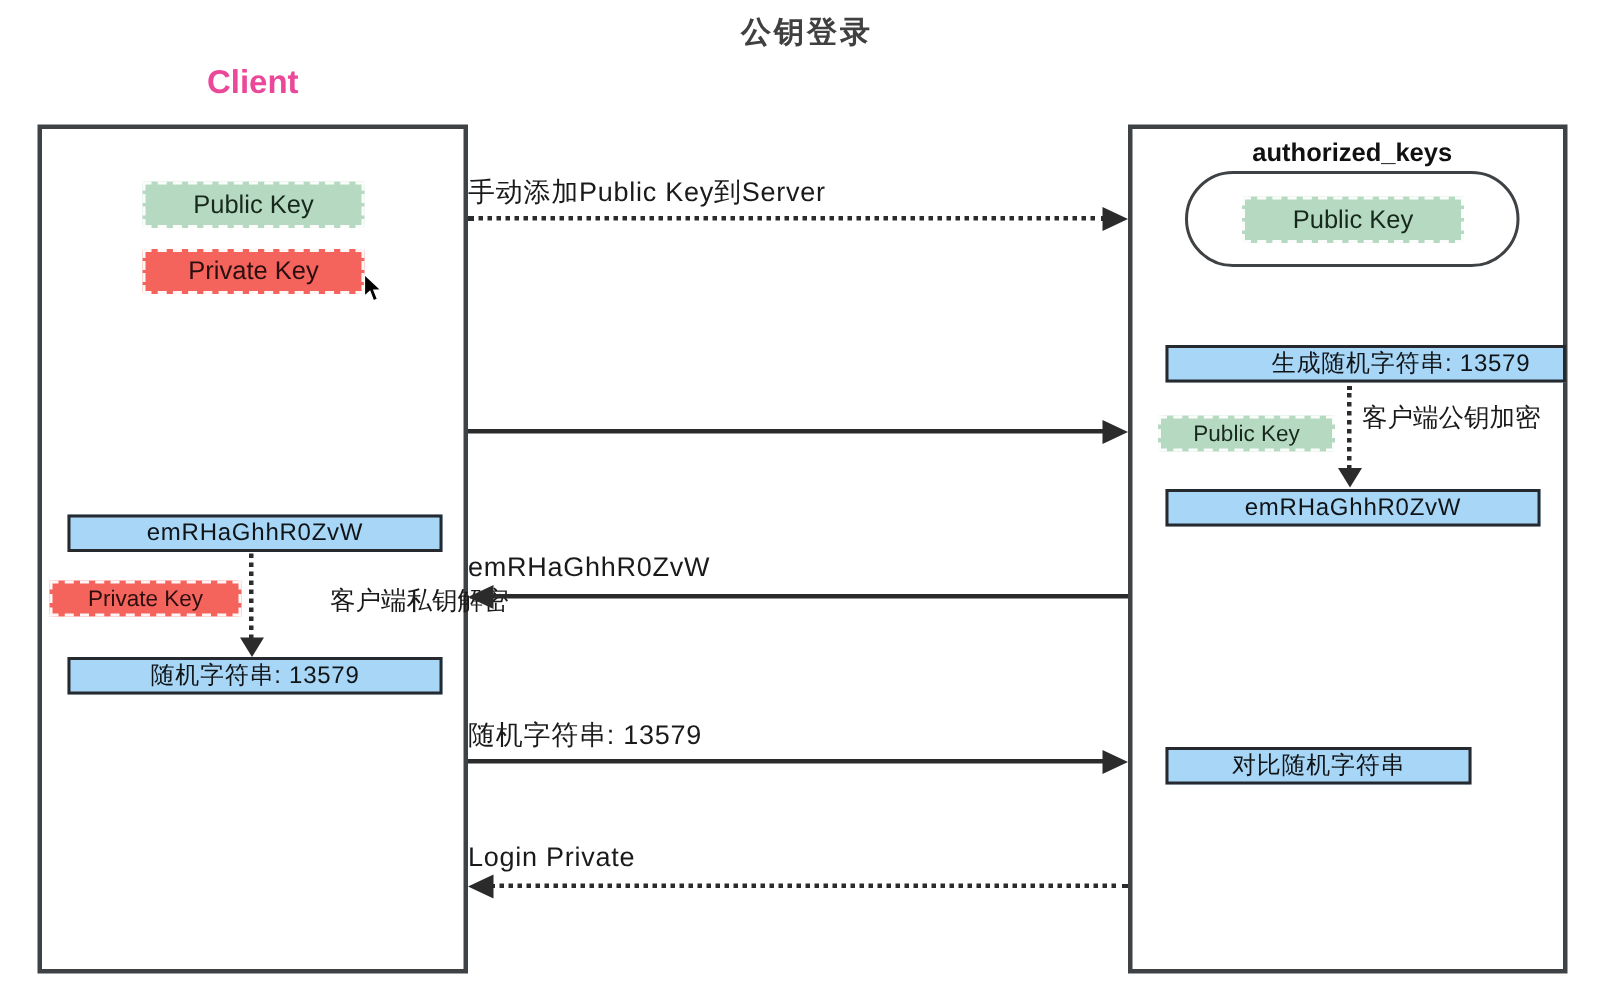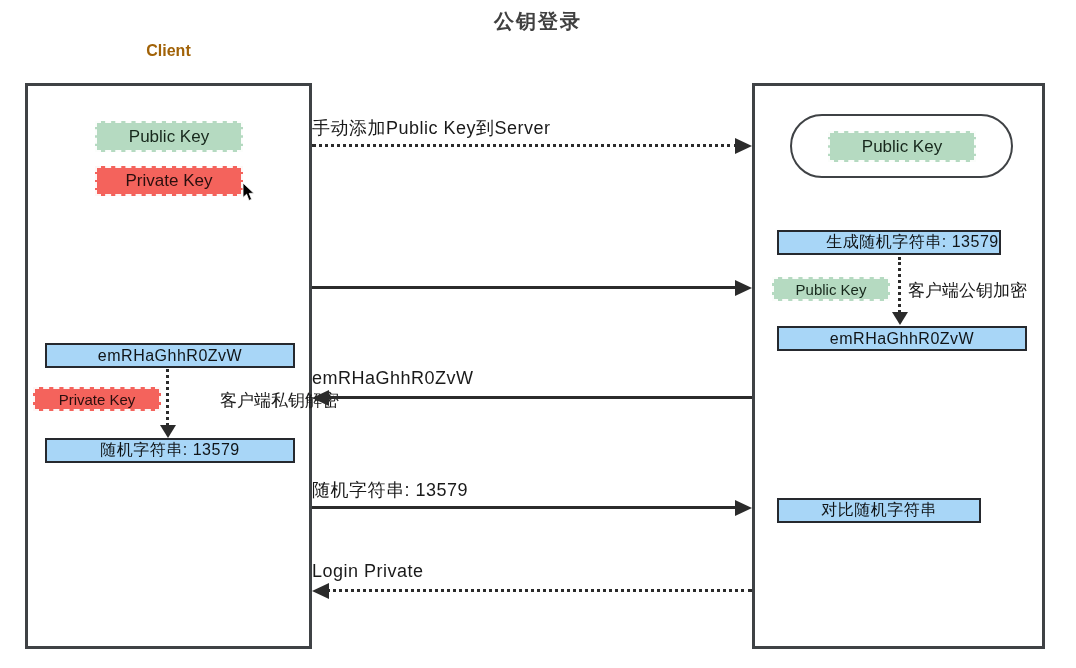--- a/index.html
+++ b/index.html
@@ -15,21 +15,21 @@
   #stage{
     position:relative;width:1076px;height:668px;background:#ffffff;
     font-family:"Liberation Sans","DejaVu Sans",sans-serif;color:var(--text);
     overflow:hidden;
   }
   .title{
     position:absolute;left:0;right:0;top:8px;text-align:center;
     font-size:20px;font-weight:bold;letter-spacing:2px;color:#404040;
   }
   .heading{
-    position:absolute;top:42px;text-align:center;font-size:16px;font-weight:bold;color:#a16207;
+    position:absolute;top:42px;text-align:center;font-size:22px;font-weight:bold;color:#ec4899;
   }
   .bigbox{
     position:absolute;top:83px;height:566px;border:3px solid var(--box-border);
     box-sizing:border-box;background:#fff;
   }
   .keybox{
     position:absolute;display:flex;align-items:center;justify-content:center;
     border:2px dashed rgba(255,255,255,0.95);box-sizing:border-box;
     font-size:17px;color:#17281c;
   }
@@ -93,30 +93,31 @@
   <div class="bluebox" style="left:45px;top:343px;width:250px;height:25px;">emRHaGhhR0ZvW</div>
 
   <div class="keybox red" style="left:33px;top:387px;width:128px;height:24px;font-size:15px;">Private Key</div>
 
   <div class="v-line" style="left:166px;top:369px;height:57px;"></div>
   <div class="ah-down" style="left:160px;top:425px;"></div>
   <div class="note" style="left:177px;top:389px;margin-left:43px;">客户端私钥解密</div>
 
   <div class="bluebox" style="left:45px;top:438px;width:250px;height:25px;">随机字符串: 13579</div>
 
+  <div class="subtitle" style="left:790px;top:92px;width:223px;">authorized_keys</div>
   <div class="stadium" style="left:790px;top:114px;width:223px;height:64px;"></div>
   <div class="keybox green" style="left:828px;top:131px;width:148px;height:31px;">Public Key</div>
 
-  <div class="bluebox" style="left:777px;top:230px;width:224px;height:25px;padding-left:47px;">生成随机字符串: 13579</div>
+  <div class="bluebox" style="left:777px;top:230px;width:267px;height:25px;padding-left:47px;">生成随机字符串: 13579</div>
 
   <div class="keybox green" style="left:772px;top:277px;width:118px;height:24px;font-size:15px;">Public Key</div>
 
   <div class="v-line" style="left:898px;top:257px;height:56px;"></div>
   <div class="ah-down" style="left:892px;top:312px;"></div>
-  <div class="note" style="left:908px;top:279px;">客户端公钥加密</div>
+  <div class="note" style="left:908px;top:267px;">客户端公钥加密</div>
 
   <div class="bluebox" style="left:777px;top:326px;width:250px;height:25px;">emRHaGhhR0ZvW</div>
 
   <div class="bluebox" style="left:777px;top:498px;width:204px;height:25px;">对比随机字符串</div>
 
   <div class="msg-label" style="top:116px;">手动添加Public Key到Server</div>
   <div class="msg-line dotted" style="top:144px;width:426px;"></div>
   <div class="ah-right" style="left:735px;top:138px;"></div>
 
   <div class="msg-line solid" style="top:286px;width:426px;"></div>

